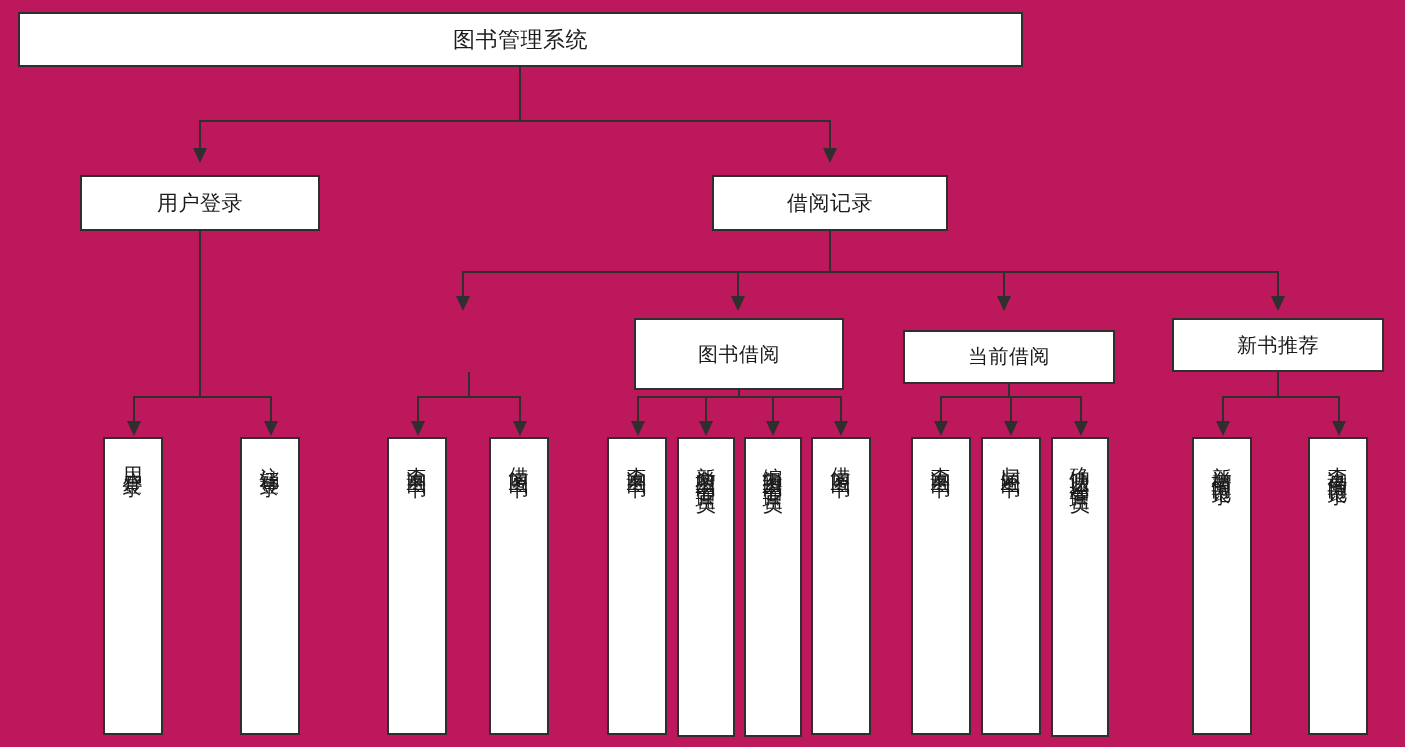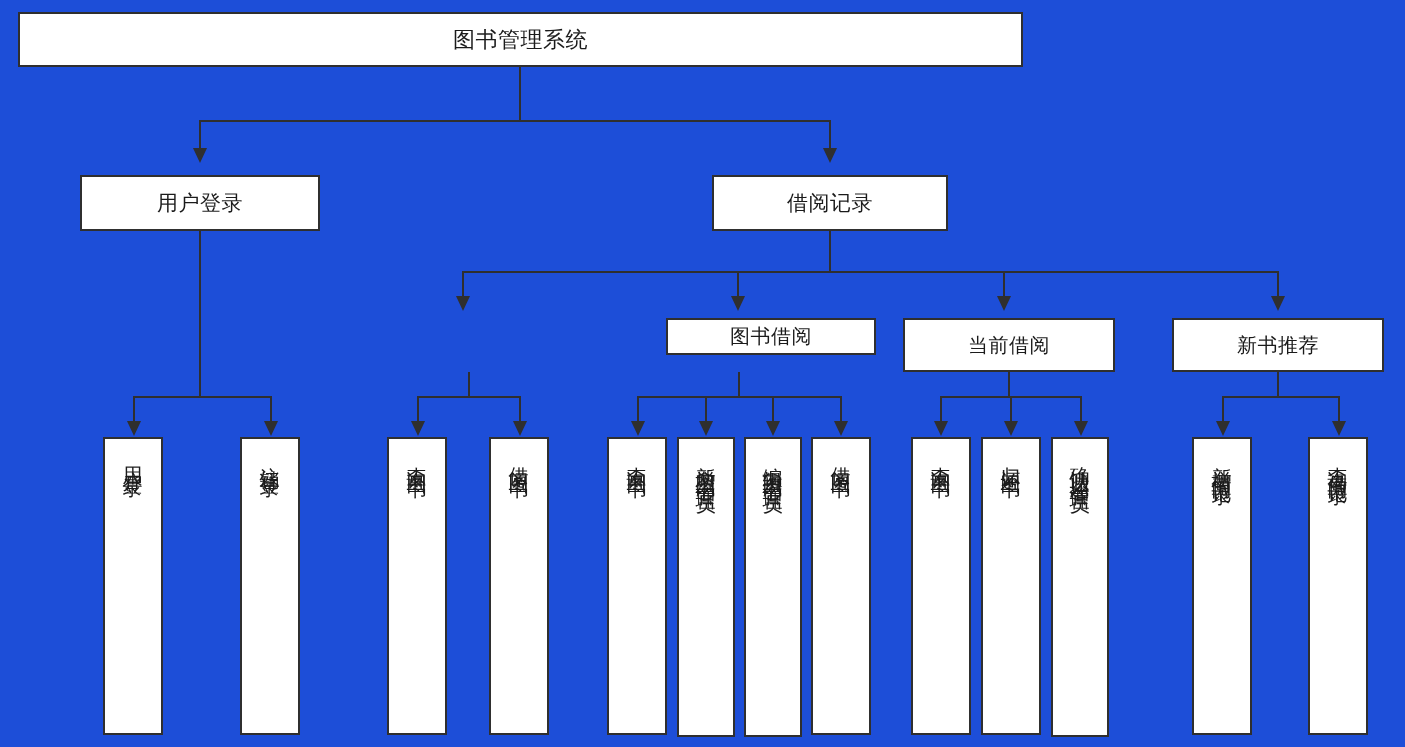--- a/index.html
+++ b/index.html
@@ -8,21 +8,21 @@
     padding: 0;
     background: #ffffff;
   }
   body {
     font-family: "Liberation Sans", "DejaVu Sans", sans-serif;
   }
   #canvas {
     position: relative;
     width: 1405px;
     height: 747px;
-    background: #1d4ed8;
+    background: #be185d;
     overflow: hidden;
   }
 
   
   .node {
     position: absolute;
     box-sizing: border-box;
     background: #ffffff;
     border: 2px solid #2f2f2f;
     display: flex;
@@ -130,25 +130,25 @@
   <div class="vline" style="left:737px; top:271px; height:26px;"></div>
   <div class="arrow" style="left:731px; top:296px;"></div>
 
   <div class="vline" style="left:1003px; top:271px; height:26px;"></div>
   <div class="arrow" style="left:997px; top:296px;"></div>
 
   <div class="vline" style="left:1277px; top:271px; height:26px;"></div>
   <div class="arrow" style="left:1271px; top:296px;"></div>
 
 
-  <div class="node lvl3" style="left:634px; top:318px; width:210px; height:37px;margin-left:32px;">
+  <div class="node lvl3" style="left:634px; top:318px; width:210px; height:72px;">
     <span class="label">图书借阅</span>
   </div>
 
-  <div class="node lvl3" style="left:903px; top:318px; width:212px; height:54px;">
+  <div class="node lvl3" style="left:903px; top:330px; width:212px; height:54px;font-family:Liberation Mono, monospace;">
     <span class="label">当前借阅</span>
   </div>
 
   <div class="node lvl3" style="left:1172px; top:318px; width:212px; height:54px;">
     <span class="label">新书推荐</span>
   </div>
 
   <div class="vline" style="left:468px; top:372px; height:24px;"></div>
   <div class="hline" style="left:417px; top:396px; width:104px;"></div>
   <div class="vline" style="left:417px; top:396px; height:26px;"></div>

